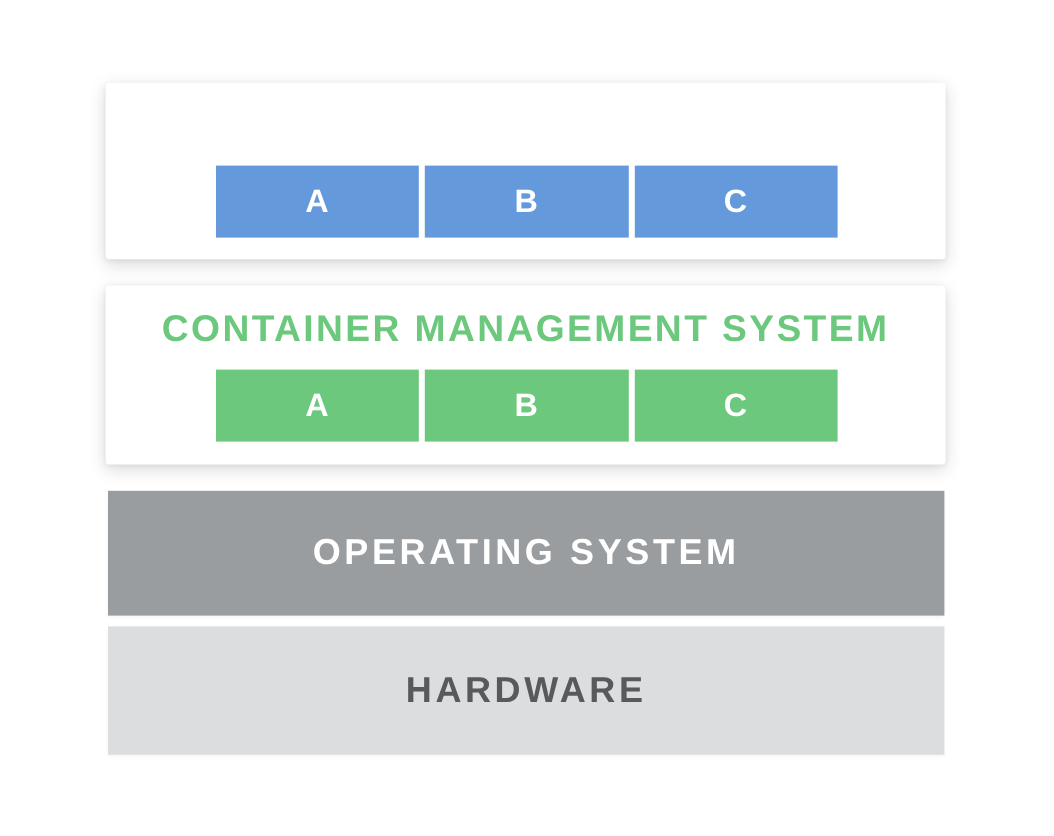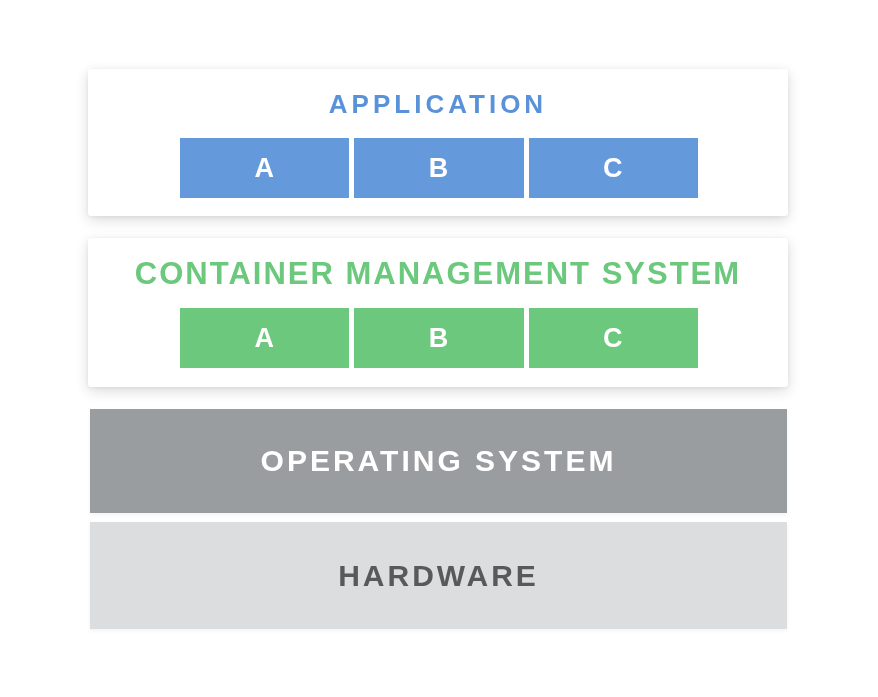--- a/index.html
+++ b/index.html
@@ -105,21 +105,20 @@
   }
   .os-label { color: var(--os-text, #FFFFFF); }
   .hw-label { color: var(--hw-text, #58595B); }
 </style>
 </head>
 <body>
 
 <div class="stage">
 
   <section class="card card-app">
-    <h2 class="title title-app">APPLICATION</h2>
     <div class="box-row">
       <div class="box box-blue">
         <span>A</span>
       </div>
       <div class="box box-blue">
         <span>B</span>
       </div>
       <div class="box box-blue">
         <span>C</span>
       </div>

